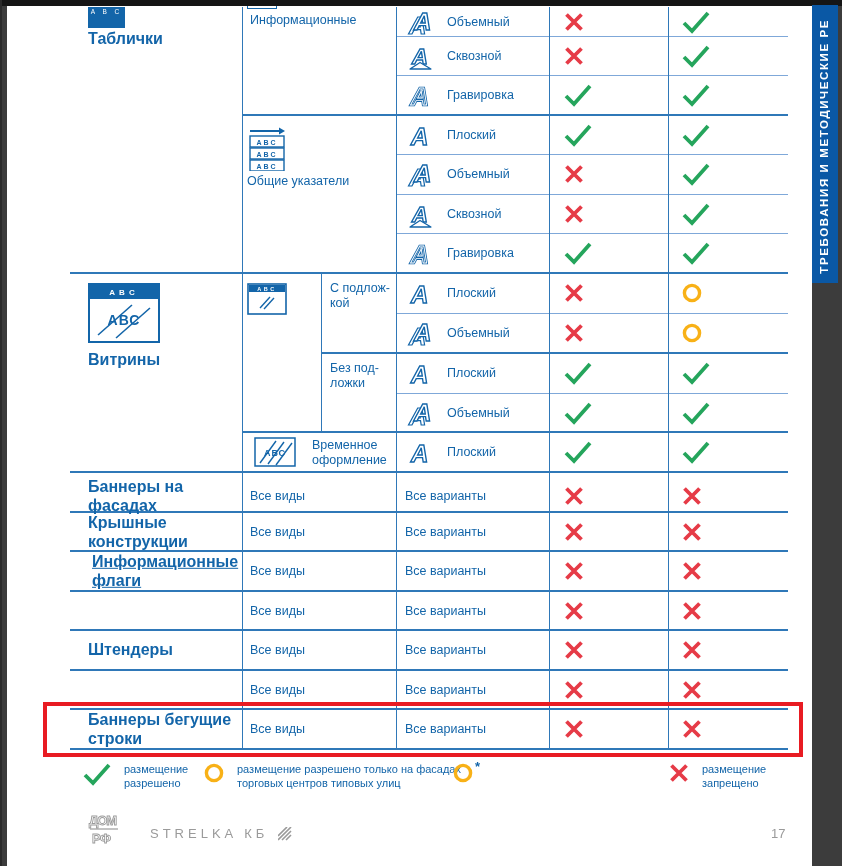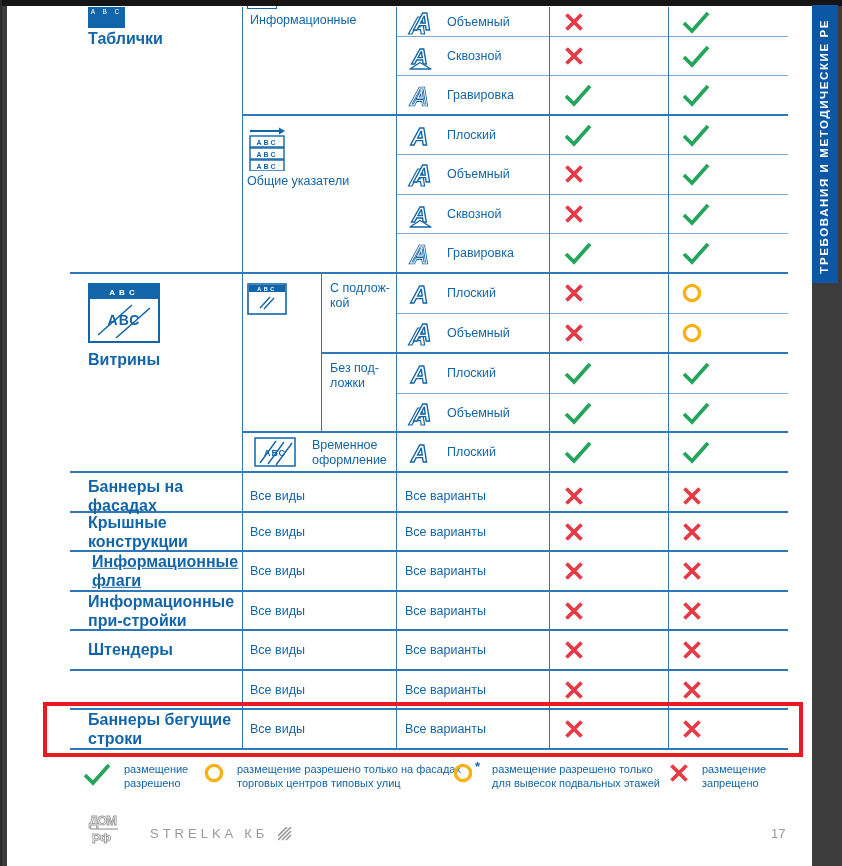--- a/index.html
+++ b/index.html
@@ -267,21 +267,20 @@
           <div class="lbl cellc" style="left: 250px; white-space: nowrap; position: absolute;">Все виды</div>
           <div class="lbl cellc" style="left: 405px; white-space: nowrap; position: absolute;">Все варианты</div>
           <div class="mark" style="left: 563px; position: absolute;"><svg width="22" height="22" viewBox="0 0 22 22">
               <path d="M3.5 3.5 L18.5 18.5 M18.5 3.5 L3.5 18.5" stroke="#e63b47" stroke-width="3.8" fill="none"></path>
             </svg></div>
           <div class="mark" style="left: 681px; position: absolute;"><svg width="22" height="22" viewBox="0 0 22 22">
               <path d="M3.5 3.5 L18.5 18.5 M18.5 3.5 L3.5 18.5" stroke="#e63b47" stroke-width="3.8" fill="none"></path>
             </svg></div>
         </div>
         <div class="trow" style="top: 591px; height: 39px; position: absolute;">
-          <div class="cat cellc" style="left: 88px; width: 164px; position: absolute;">Информационные при-стройки</div>
           <div class="lbl cellc" style="left: 250px; white-space: nowrap; position: absolute;">Все виды</div>
           <div class="lbl cellc" style="left: 405px; white-space: nowrap; position: absolute;">Все варианты</div>
           <div class="mark" style="left: 563px; position: absolute;"><svg width="22" height="22" viewBox="0 0 22 22">
               <path d="M3.5 3.5 L18.5 18.5 M18.5 3.5 L3.5 18.5" stroke="#e63b47" stroke-width="3.8" fill="none"></path>
             </svg></div>
           <div class="mark" style="left: 681px; position: absolute;"><svg width="22" height="22" viewBox="0 0 22 22">
               <path d="M3.5 3.5 L18.5 18.5 M18.5 3.5 L3.5 18.5" stroke="#e63b47" stroke-width="3.8" fill="none"></path>
             </svg></div>
         </div>
         <div class="trow" style="top: 630px; height: 40px; position: absolute;">
@@ -392,21 +391,20 @@
           </span>
           <span class="txt" style="width: 238px;">размещение разрешено только на фасадах торговых центров типовых улиц</span>
         </div>
         <div class="legend-item" style="left: 452px; top: 762px; position: absolute;">
           <span class="sym">
             <svg width="22" height="22" viewBox="0 0 22 22">
               <circle cx="11" cy="11" r="7.6" fill="none" stroke="#f8b117" stroke-width="3.4"></circle>
             </svg>
             <span class="ast">*</span>
           </span>
-          <span class="txt" style="width: 180px;">размещение разрешено только для вывесок подвальных этажей</span>
         </div>
         <div class="legend-item" style="left: 668px; top: 762px; position: absolute;">
           <span class="sym">
             <svg width="22" height="22" viewBox="0 0 22 22">
               <path d="M3.5 3.5 L18.5 18.5 M18.5 3.5 L3.5 18.5" stroke="#e63b47" stroke-width="3.8" fill="none"></path>
             </svg>
           </span>
           <span class="txt" style="width: 100px;">размещение запрещено</span>
         </div>
       </div>

